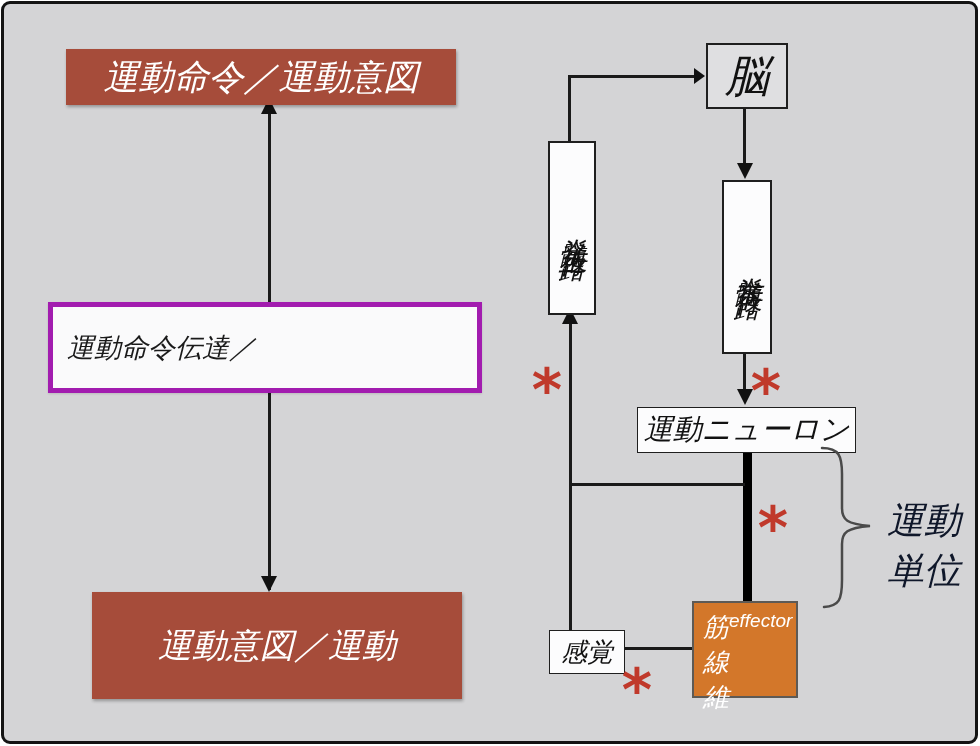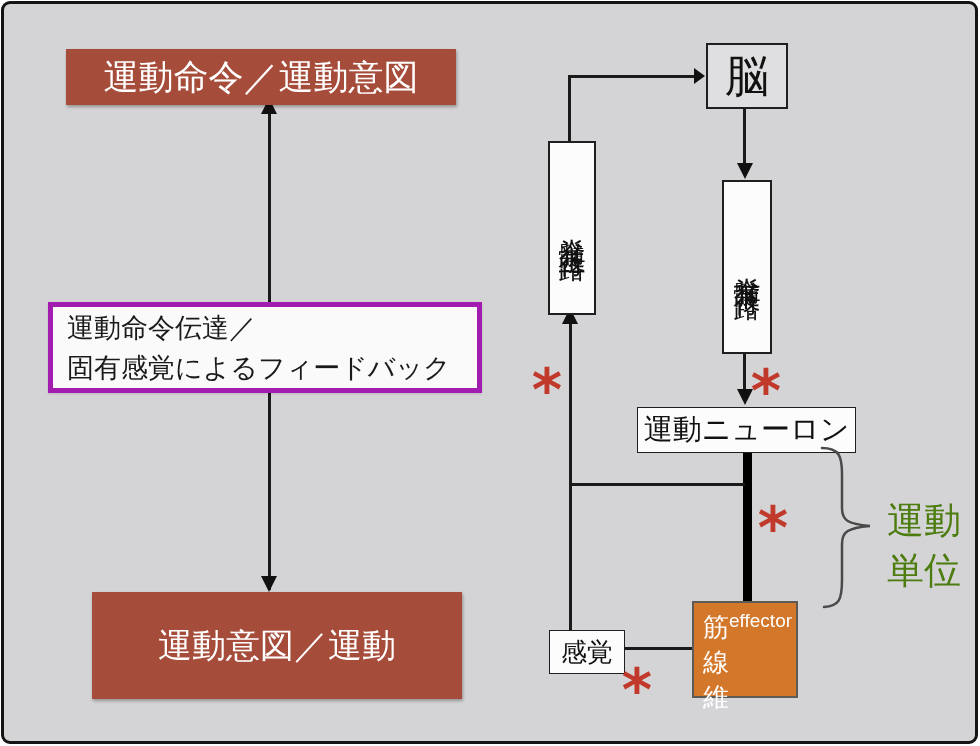--- a/index.html
+++ b/index.html
@@ -1,18 +1,18 @@
 <!DOCTYPE html>
 <html><head>
 <meta charset="utf-8">
 <style>
   html,body{margin:0;padding:0;background:#ffffff;}
   .canvas{
     position:relative;width:980px;height:746px;background:#ffffff;
-    font-family:"Liberation Sans","DejaVu Sans",sans-serif;overflow:hidden;
+    font-family:"Liberation Sans","DejaVu Sans",sans-serif;overflow:hidden;font-style:italic;
   }
   .frame{
     position:absolute;left:1px;top:1px;width:971px;height:737px;
     border:3px solid #141414;border-radius:9px;background:#D4D4D6;
   }
   .abs{position:absolute;}
   .line{position:absolute;background:#1a1a1a;z-index:1;}
   .thick{position:absolute;background:#000;z-index:1;}
   .redbox{
     position:absolute;background:#A64C3A;color:#fff;z-index:2;
@@ -48,21 +48,20 @@
   <div class="redbox" style="left:66px;top:49px;width:390px;height:56px;font-size:35px;">
     <span>運動命令／運動意図</span>
   </div>
 
   <div class="line" style="left:268px;top:108px;width:3px;height:482px;"></div>
   <div class="ah ah-up" style="left:261px;top:98px;"></div>
   <div class="ah ah-down" style="left:261px;top:576px;"></div>
 
   <div class="whitebox" style="left:48px;top:302px;width:434px;height:91px;display:flex;flex-direction:column;justify-content:center;padding-left:14px;box-sizing:border-box;font-size:27px;line-height:40px;">
     <span>運動命令伝達／</span>
-    <span>固有感覚によるフィードバック</span>
   </div>
 
   <div class="redbox" style="left:92px;top:592px;width:370px;height:107px;font-size:34px;line-height:47px;">
     <span>運動意図／運動</span>
   </div>
 
   <div class="line" style="left:568px;top:75px;width:3px;height:66px;"></div>
   <div class="line" style="left:568px;top:75px;width:128px;height:3px;"></div>
   <div class="ah ah-right" style="left:694px;top:68px;"></div>
 
@@ -102,21 +101,21 @@
     <span style="font-size:19px;">effector</span>
   </div>
 
   <div class="nodebox" style="left:533px;top:630px;width:74px;height:42px;font-size:26px;border-width:1.5px;margin-left:16px;">
     <span>感覚</span>
   </div>
 
   <svg class="abs" style="left:814px;top:444px;z-index:2;" width="64" height="168" viewBox="0 0 64 168">
     <path d="M 8 4 C 25 4 28 12 28 30 L 28 64 C 28 76 33 80 56 82 C 33 84 28 88 28 100 L 28 136 C 28 156 25 162 10 163" fill="none" stroke="#4a4a4a" stroke-width="2.5" stroke-linecap="round"></path>
   </svg>
-  <div class="abs" style="left:878px;top:496px;width:92px;font-size:37px;line-height:50px;text-align:center;color:#4d7c0f;z-index:2;">
+  <div class="abs" style="left:878px;top:496px;width:92px;font-size:37px;line-height:50px;text-align:center;color:#0f172a;z-index:2;">
     <div>運動</div>
     <div>単位</div>
   </div>
 
   <div class="ast" style="left:527px;top:370px;">*</div>
   <div class="ast" style="left:746px;top:371px;">*</div>
   <div class="ast" style="left:753px;top:508px;">*</div>
   <div class="ast" style="left:617px;top:670px;">*</div>
 </div>
 

